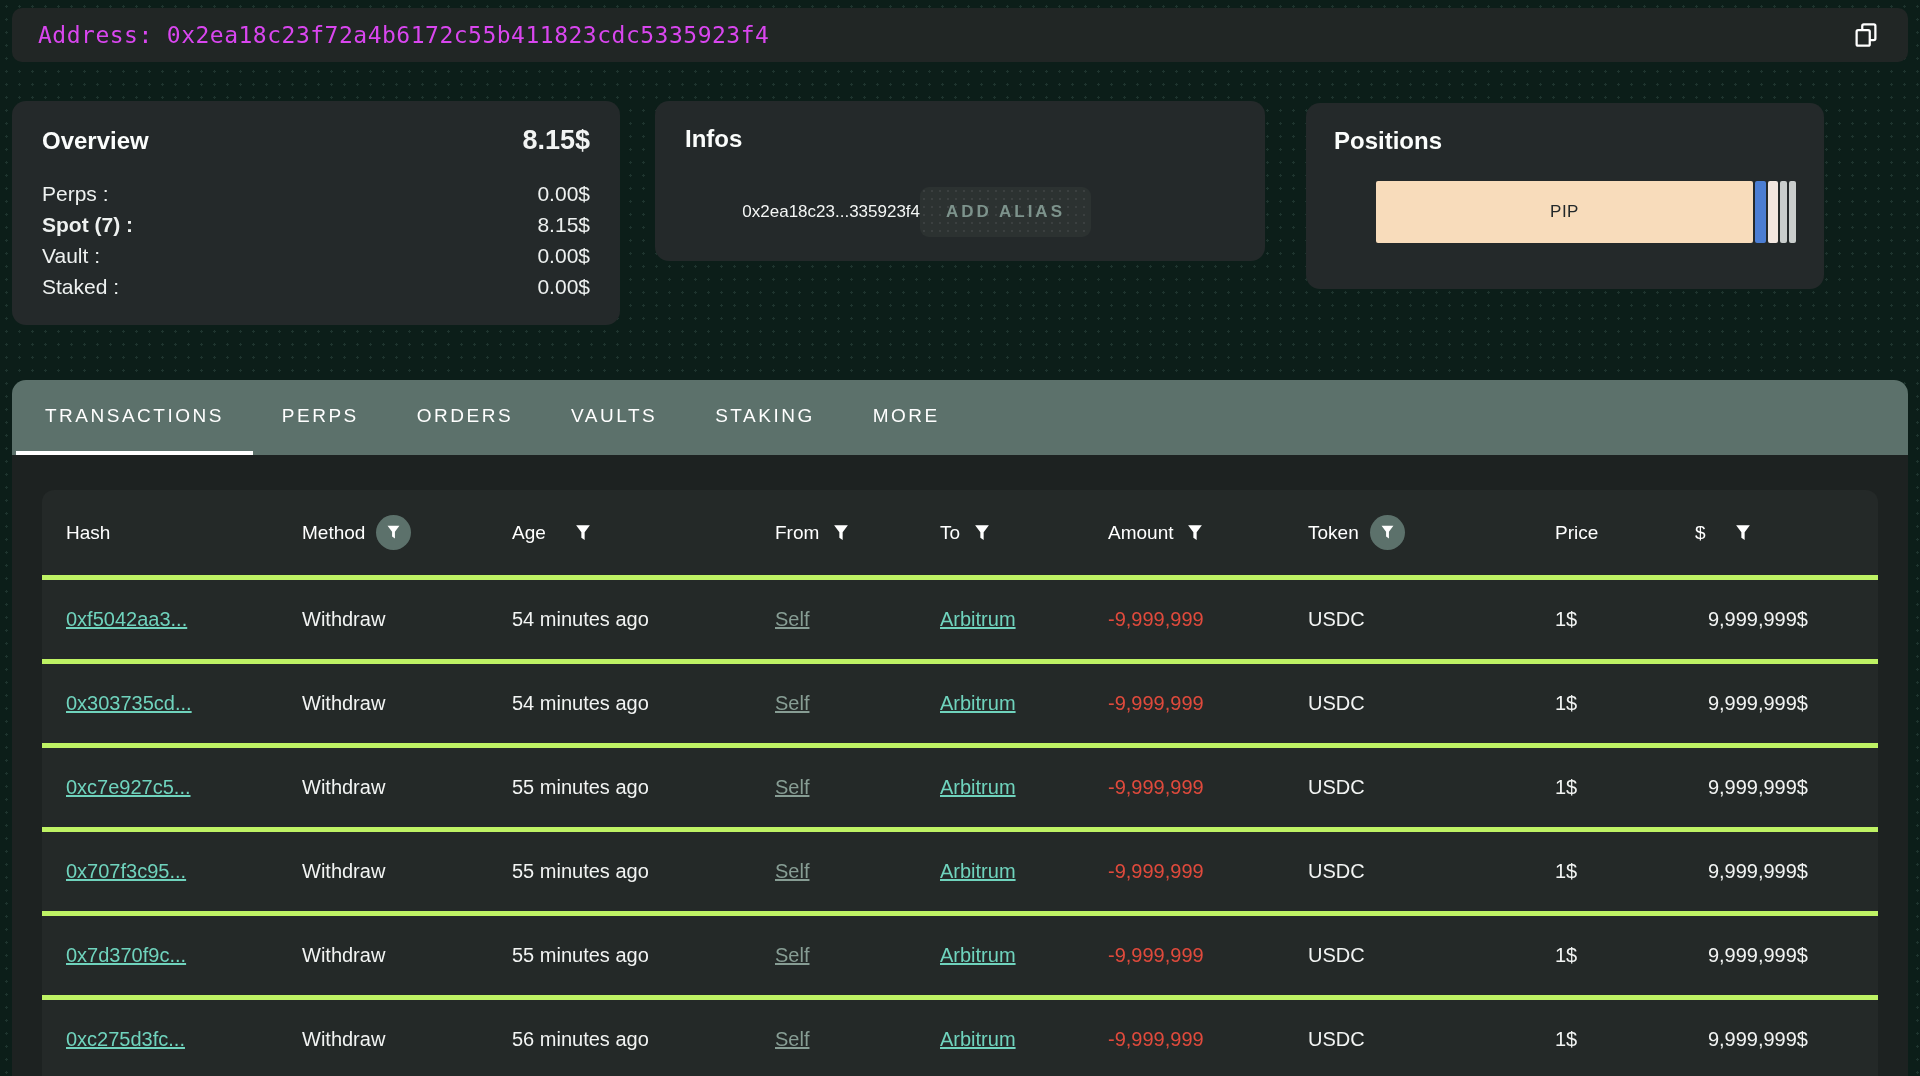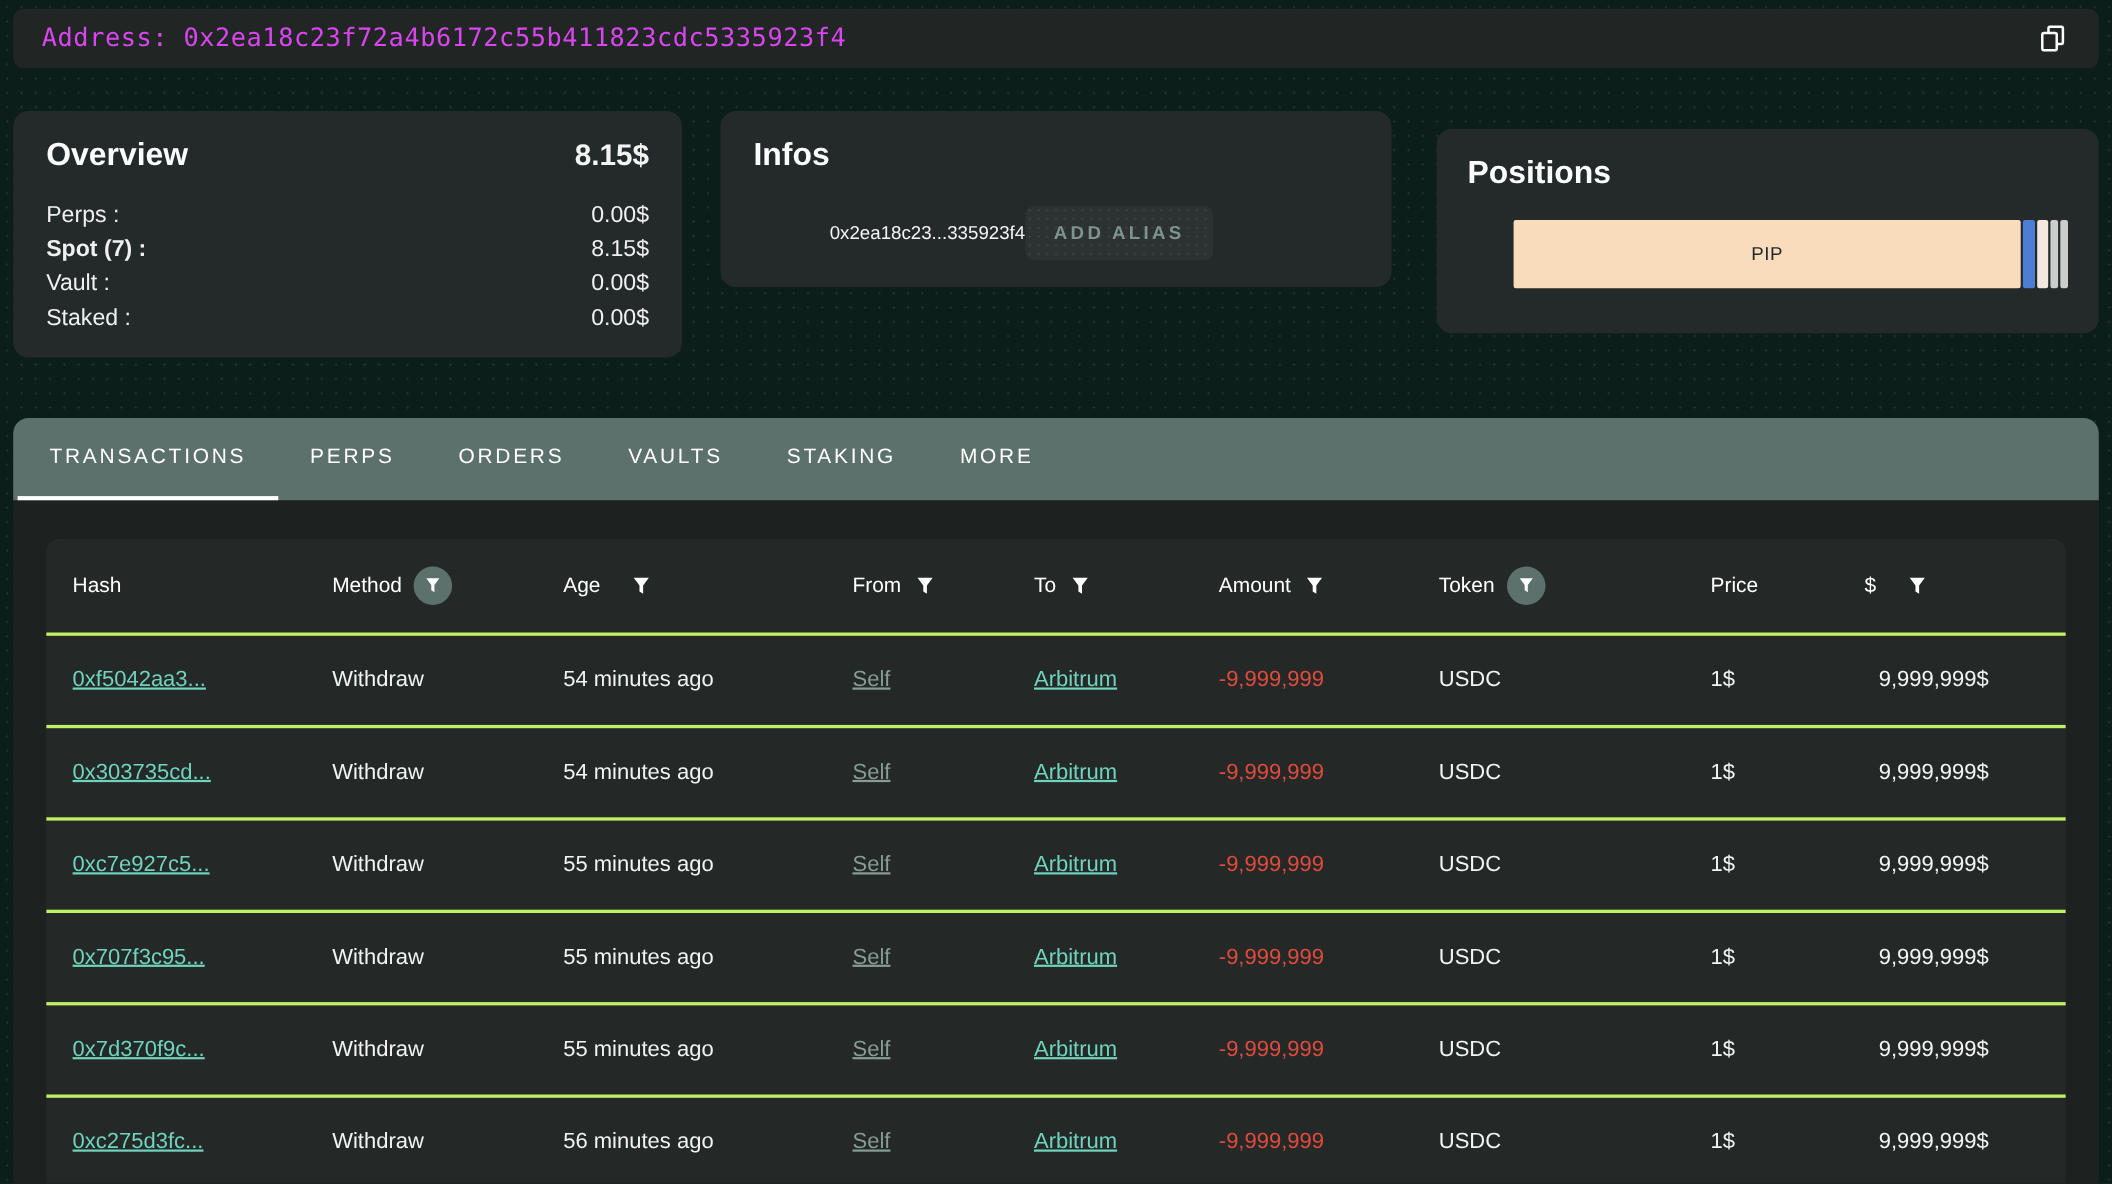--- a/index.html
+++ b/index.html
@@ -25,41 +25,41 @@
     font-size:23px; color:#d946ef; letter-spacing:0.5px;
     display:flex; gap:14px;
   }
   .copy-btn {
     width:44px; height:44px; border:none; background:transparent; cursor:pointer;
     display:flex; align-items:center; justify-content:center; border-radius:8px;
   }
 
   
   .card { position:absolute; background:#24292a; border-radius:14px; }
-  .card-title { font-size:29px; font-weight:700; color:#fbfdfc; }
+  .card-title { font-size:24px; font-weight:700; color:#fbfdfc; }
 
   .overview { left:12px; top:101px; width:608px; height:224px; padding:24px 30px; }
   .ov-head { display:flex; justify-content:space-between; align-items:baseline; margin-bottom:22px; }
   .ov-total { font-size:27px; font-weight:700; }
   .ov-row { display:flex; justify-content:space-between; font-size:21px; line-height:31px; color:#eef1f0; }
   .ov-row.bold-label .ov-label { font-weight:700; }
 
   .infos { left:655px; top:101px; width:610px; height:160px; padding:24px 30px; display:flex; flex-direction:row; }
   .infos-row { margin-top:auto; display:flex; justify-content:space-between; align-items:center; }
   .short-addr { font-size:17px; color:#f4f6f5; }
   .alias-btn {
     border:none; cursor:pointer; border-radius:9px; padding:15px 26px;
     background-color:#2c3231;
     background-image:radial-gradient(rgba(255,255,255,0.07) 1px, transparent 1px);
     background-size:8px 8px;
     color:#7d938c; font-size:17px; font-weight:700; letter-spacing:3px;
     font-family:"Liberation Sans", sans-serif;
   }
 
-  .positions { left:1306px; top:117px; width:602px; height:186px; padding:24px 28px; }
+  .positions { left:1306px; top:103px; width:518px; height:186px; padding:24px 28px; }
   .pos-bar { margin-top:26px; height:62px; display:flex; gap:2px; border-radius:3px;margin-left:42px; }
   .pos-seg { border-radius:2px; display:flex; align-items:center; justify-content:center; cursor:pointer; }
   .pos-seg span { font-size:17px; color:#22282a; letter-spacing:0.5px; }
 
   
   .tabbar {
     position:absolute; left:12px; top:380px; width:1896px; height:75px;
     background:#5c716b; border-radius:14px 14px 0 0;
     display:flex; align-items:stretch; padding:0 4px;
   }
@@ -80,21 +80,21 @@
   .table {
     position:absolute; left:30px; top:35px; width:1836px; height:660px;
     background:#242928; border-radius:12px; overflow:hidden;
   }
   .trow, .thead {
     display:grid;
     grid-template-columns:236px 210px 263px 165px 168px 200px 245px 142px 1fr;
     align-items:center; padding:0 24px;
   }
   .thead { height:85px; font-size:19px; font-weight:500; color:#ffffff; }
-  .trow { height:84px; font-size:20px; border-top:3px solid #bef264; }
+  .trow { height:84px; font-size:20px; border-top:5px solid #bef264; }
   .hcell { display:flex; align-items:center; gap:11px; }
   .hcell.wide-gap { gap:26px; }
   .filter-btn { border:none; background:transparent; cursor:pointer; display:flex; align-items:center; justify-content:center; padding:0; }
   .filter-circle { width:35px; height:35px; border-radius:50%; background:#5c716b; }
   a.lnk { color:#6fd3bd; text-decoration:underline; cursor:pointer; }
   a.lnk.muted { color:#879d94; }
   .neg { color:#e04a3c; }
   .cell-usd { text-align:right; padding-right:46px; }
   .cell-price { padding-left:2px; }
 </style>

